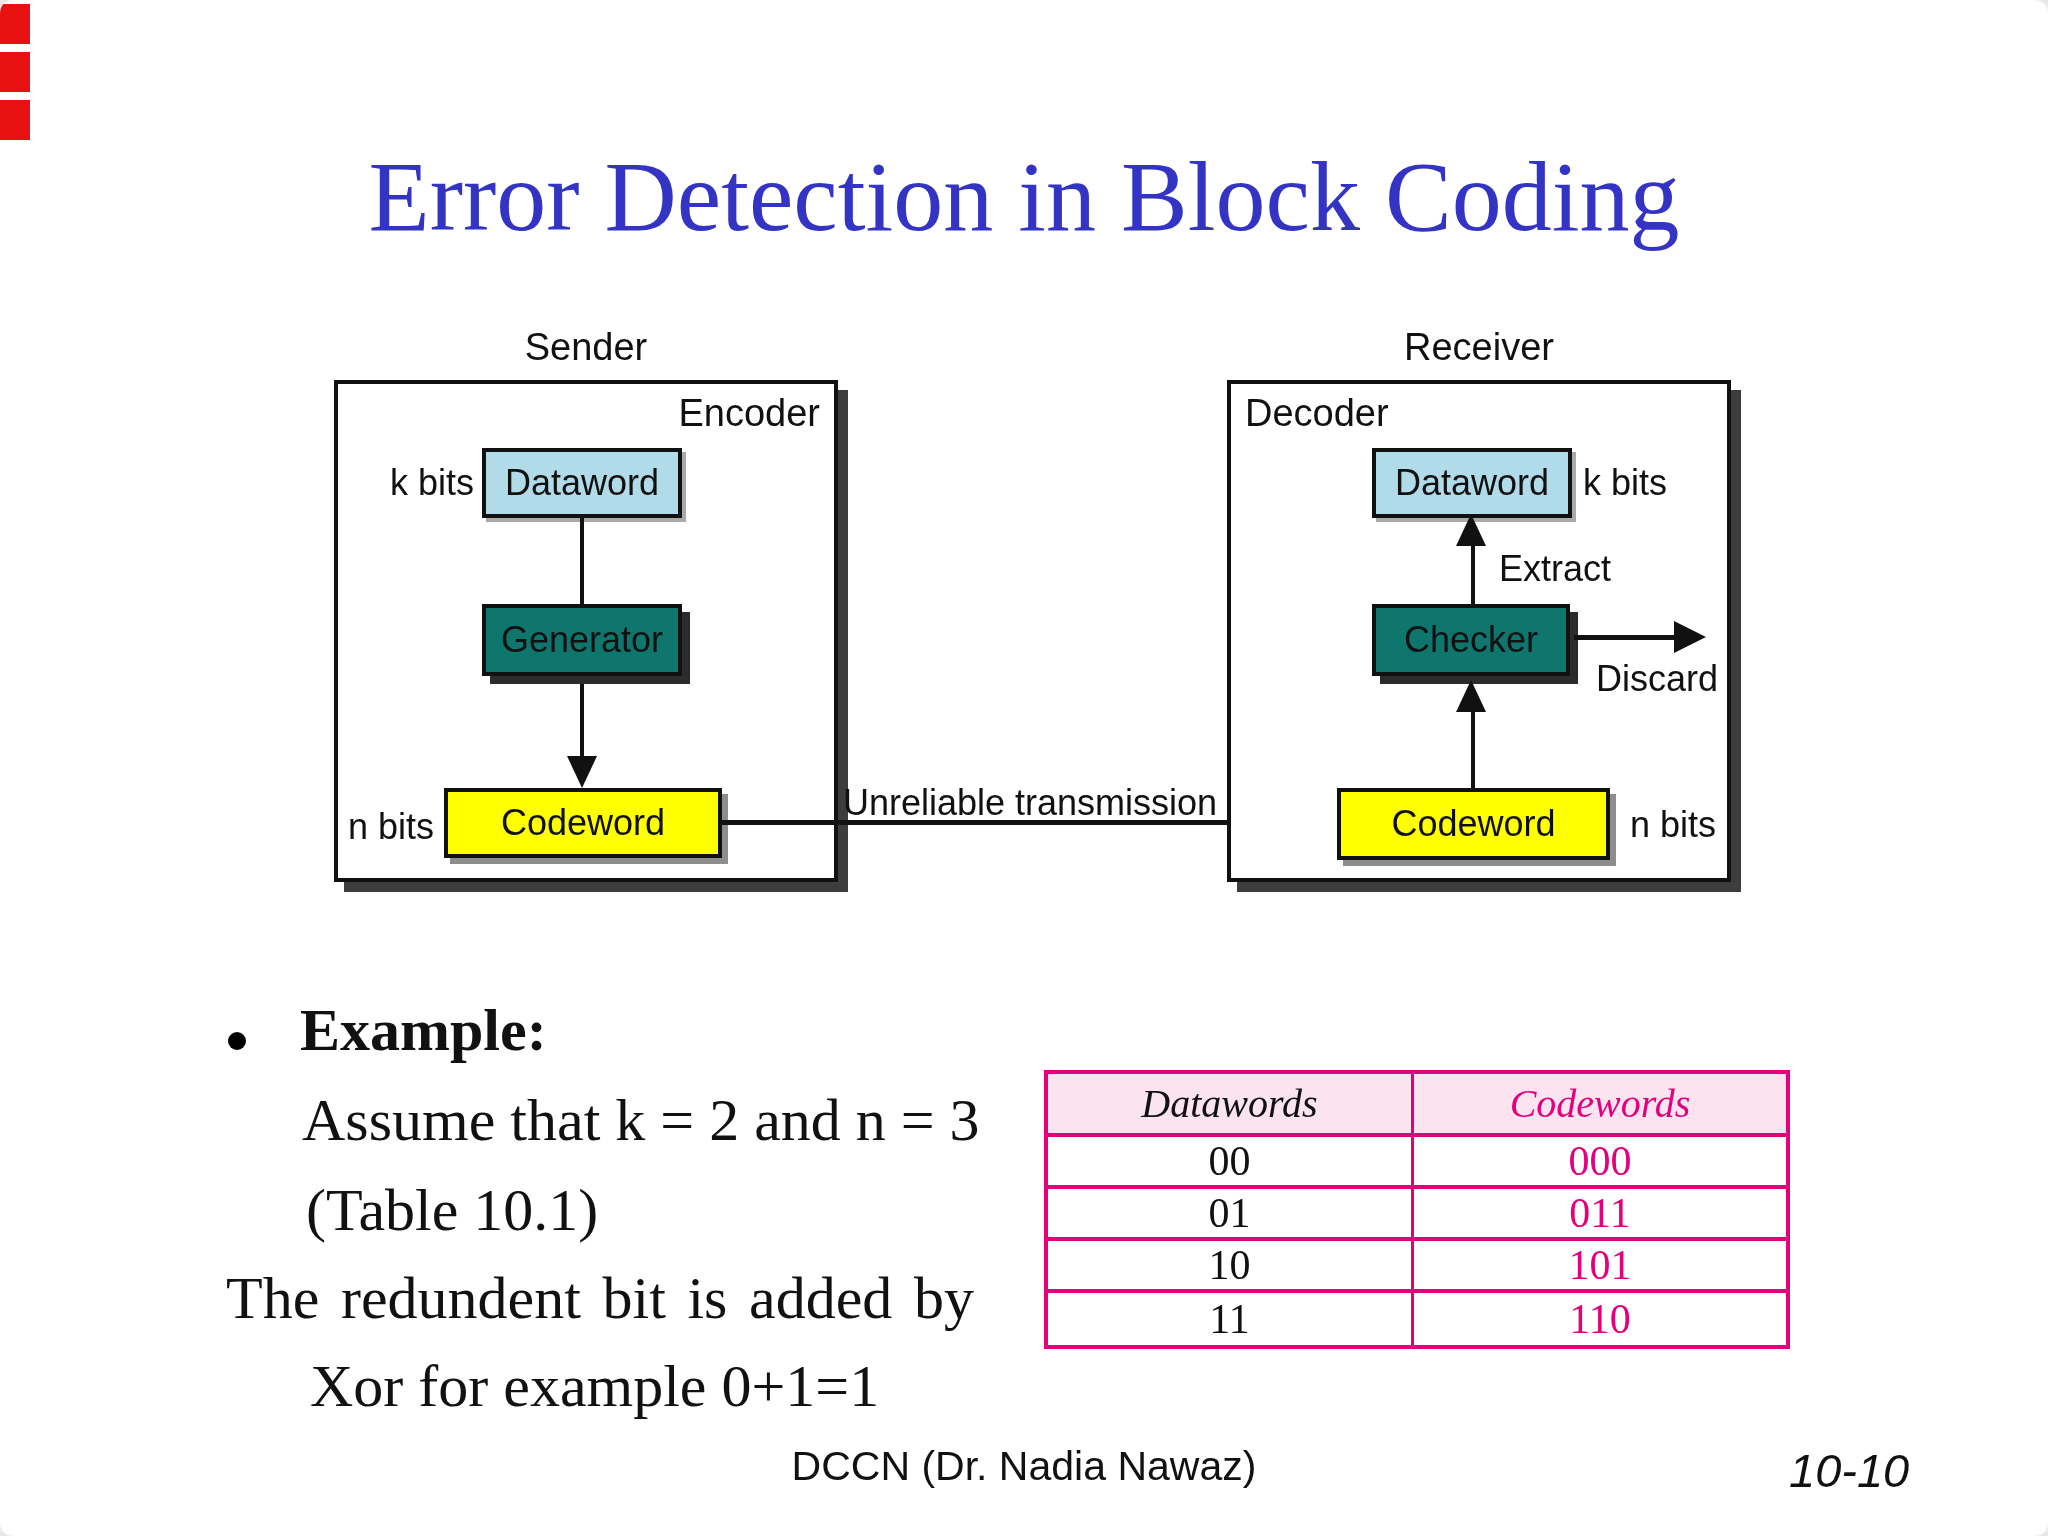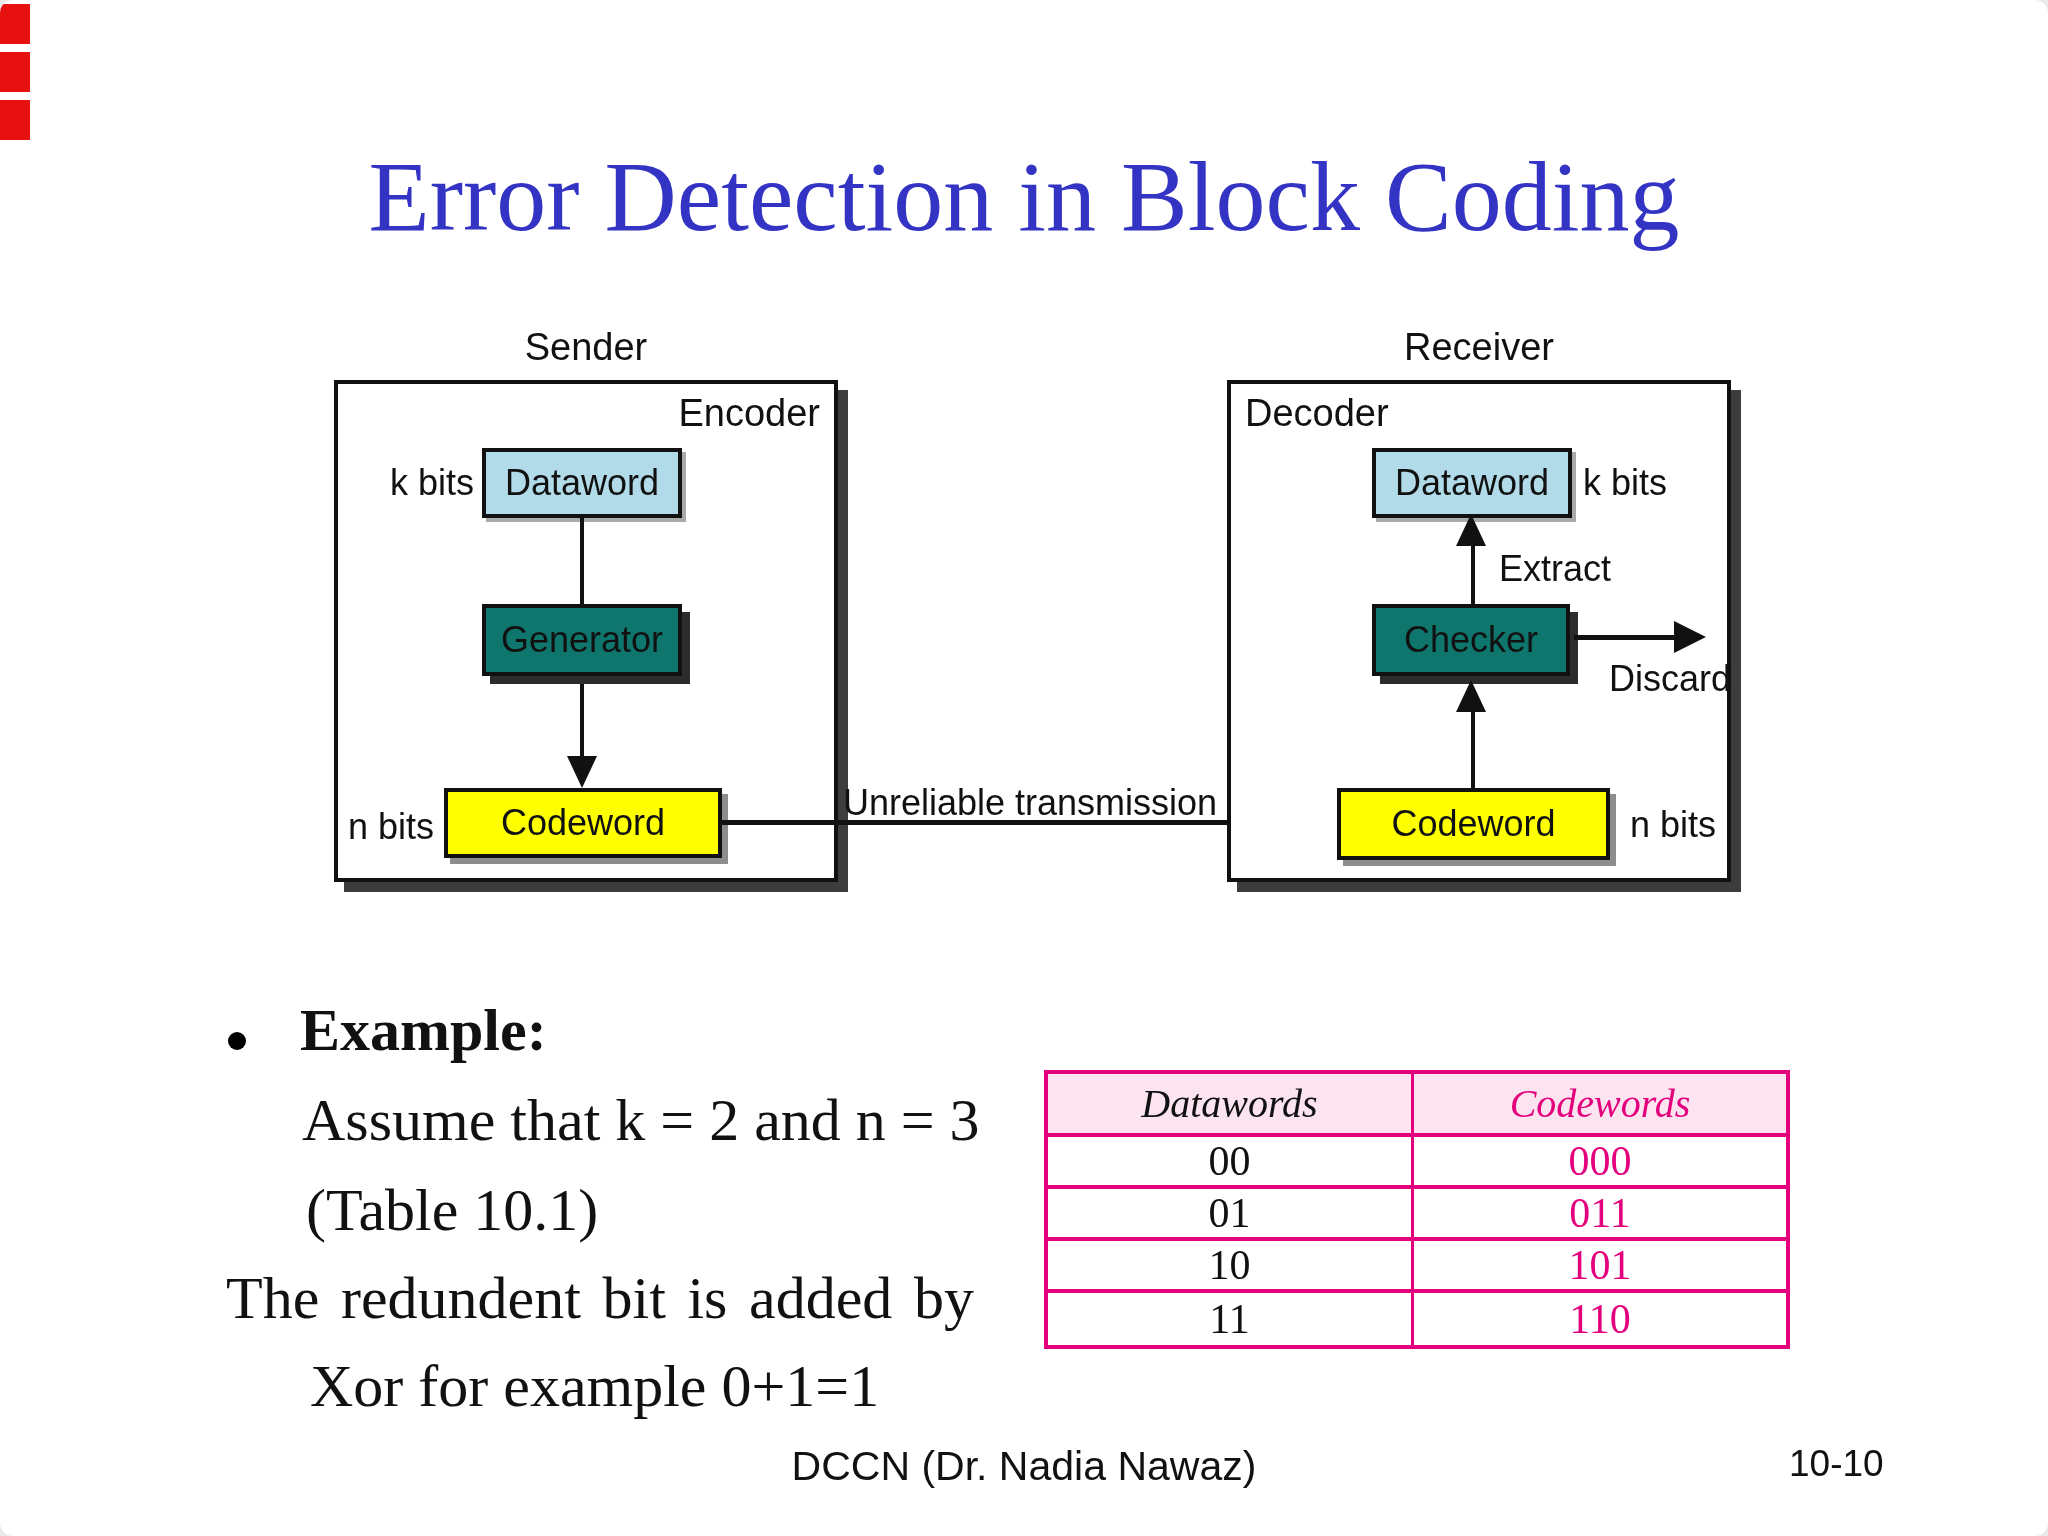--- a/index.html
+++ b/index.html
@@ -90,21 +90,21 @@
   .trow.body:last-child{border-bottom:none;}
   .tcell{display:flex;align-items:center;justify-content:center;}
   .tcell.c0{border-right:3px solid var(--table-magenta);}
   .trow.head .tcell{font-style:italic;font-size:40px;}
   .trow.head .tcell.c1{color:var(--table-magenta);}
   .trow.body .tcell{font-size:42px;}
   .trow.body .tcell.c1{color:var(--table-magenta);}
 
   
   .footer-center{position:absolute;left:0;right:0;top:1443px;text-align:center;font-size:41px;}
-  .footer-page{position:absolute;left:1789px;top:1443px;font-size:37px;}
+  .footer-page{position:absolute;left:1789px;top:1443px;font-size:47px;font-style:italic;}
 </style>
 </head>
 <body>
 
 <div class="slide">
 
   <div class="red-dash d1"></div>
   <div class="red-dash d2"></div>
   <div class="red-dash d3"></div>
 
@@ -141,21 +141,21 @@
     </div>
     <div class="side-label" style="left:352px;top:78px;">k bits</div>
     <div class="arr-up" style="left:225px;top:130px;"></div>
     <div class="vline" style="left:240px;top:158px;height:62px;"></div>
     <div class="side-label" style="left:268px;top:164px;">Extract</div>
     <div class="node plain" style="left:141px;top:220px;width:198px;height:72px;">
       <span>Checker</span>
     </div>
     <div class="hline" style="left:343px;top:251px;width:102px;"></div>
     <div class="arr-right" style="left:443px;top:237px;"></div>
-    <div class="side-label" style="left:365px;top:274px;margin-left:13px;">Discard</div>
+    <div class="side-label" style="left:365px;top:274px;">Discard</div>
     <div class="arr-up" style="left:225px;top:296px;"></div>
     <div class="vline" style="left:240px;top:324px;height:80px;"></div>
     <div class="node codeword" style="left:106px;top:404px;width:273px;height:72px;">
       <span>Codeword</span>
     </div>
     <div class="side-label" style="left:399px;top:420px;">n bits</div>
   </div>
 
   <div class="bullet-dot"></div>
   <div class="ex-heading">Example:</div>

